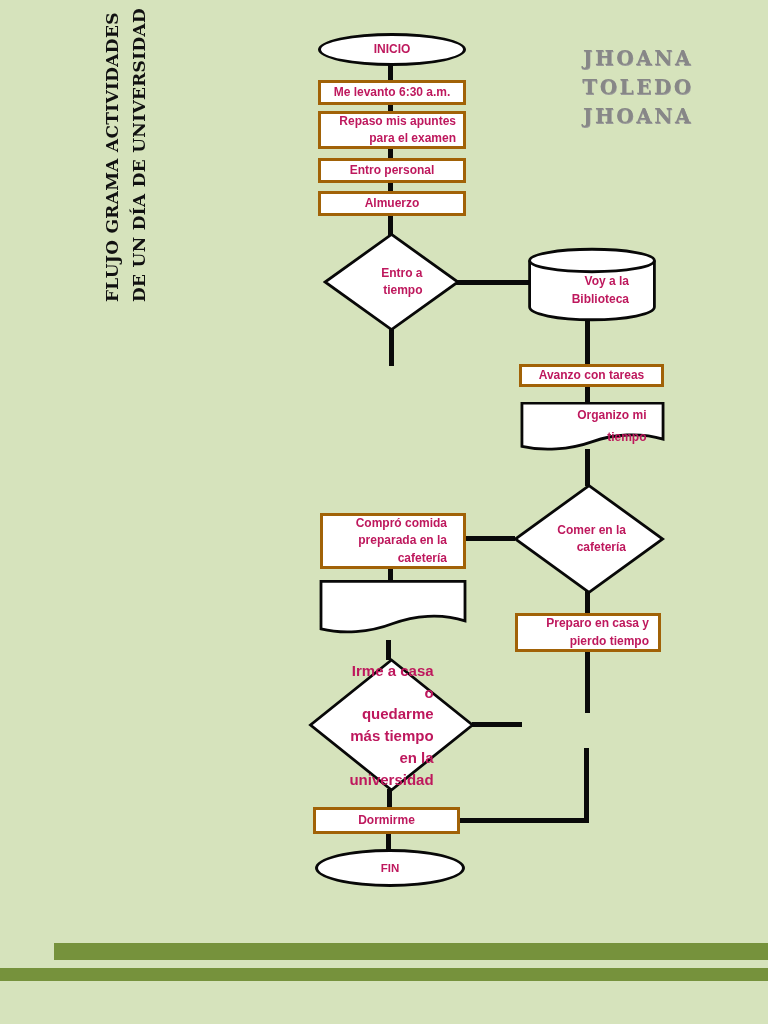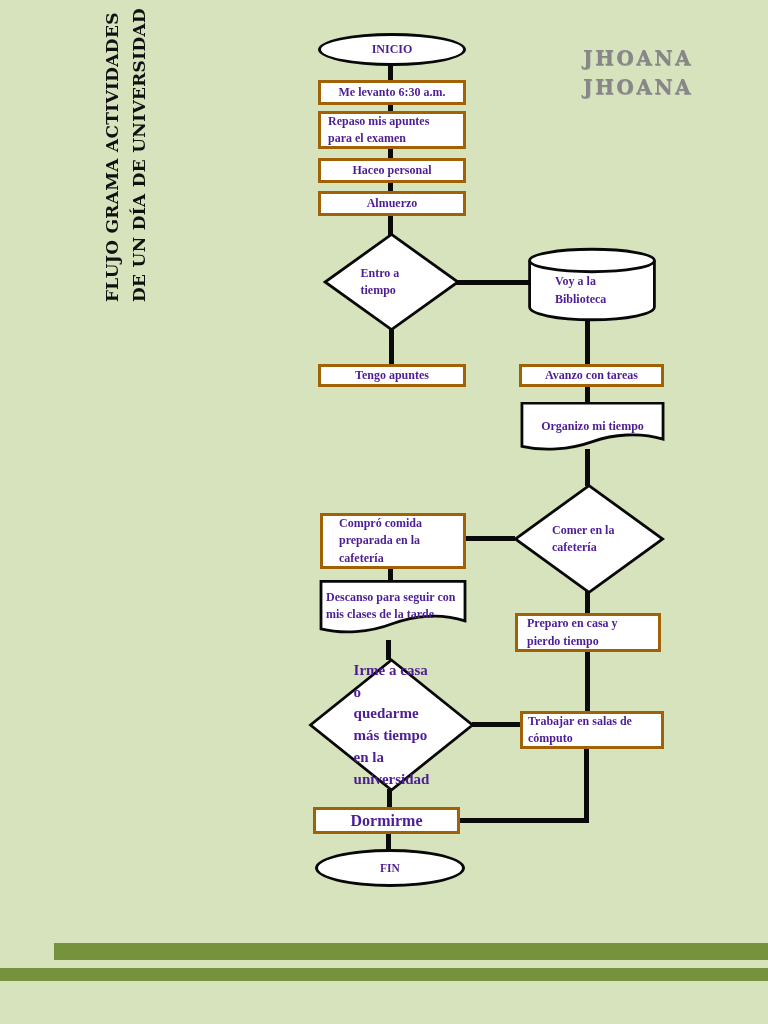--- a/index.html
+++ b/index.html
@@ -21,23 +21,22 @@
     position:absolute;left:558px;top:44px;width:160px;
     font-family:"DejaVu Serif","Liberation Serif",serif;
     font-weight:bold;font-size:20px;line-height:29px;color:#878787;
     letter-spacing:2.5px;text-align:center;
     text-shadow:0.5px 0.5px 0 #9a9a9a;
   }
   
   .node{position:absolute;box-sizing:border-box;}
   .label{
     position:absolute;inset:0;display:flex;align-items:center;justify-content:center;
-    text-align:left;font-weight:bold;color:#4c1d95;font-size:12px;line-height:1.45;
+    text-align:right;font-weight:bold;color:#be185d;font-size:12px;line-height:1.45;
     z-index:2;
-    font-family:Liberation Serif, serif;
   }
   .rect{
     background:#fff;border:3px solid #a16207;
   }
   .ellipse{
     background:#fff;border:3px solid #080808;border-radius:50%;
   }
   .shape-svg{position:absolute;inset:0;width:100%;height:100%;z-index:1;}
   .shape-svg polygon,.shape-svg path,.shape-svg ellipse{
     fill:#ffffff;stroke:#080808;stroke-width:2.8;vector-effect:non-scaling-stroke;
@@ -47,35 +46,36 @@
   
   .bar{position:absolute;background:#76923c;}
   
   .lbl-narrow60{left:50%;transform:translateX(-50%);width:62px;}
   .lbl-narrow72{left:50%;transform:translateX(-50%);width:74px;}
   .lbl-narrow105{left:50%;transform:translateX(-50%);width:108px;}
   .lbl-irme{left:50%;transform:translateX(-50%);width:72px;font-size:15px;line-height:1.45;}
   .lbl-doc{bottom:14px;}
   .lbl-organizo{font-size:12px;line-height:1.85;bottom:12px;}
   .lbl-cyl{top:12px;}
-  .lbl-dormir{font-size:16px;}
+  .lbl-dormir{font-size:12px;}
   .lbl-fin{font-size:11.5px;}
 </style>
 </head>
 <body>
 
 <div class="canvas">
 
   <div class="side-title">
     <div>FLUJO GRAMA ACTIVIDADES</div>
     <div>DE UN DÍA DE UNIVERSIDAD</div>
   </div>
 
   <div class="author">
     <div>JHOANA</div>
+    <div>TOLEDO</div>
     <div>JHOANA</div>
   </div>
 
   <div class="conn" style="left:388px;top:64px;width:5px;height:18px;"></div>
   <div class="conn" style="left:388px;top:103px;width:5px;height:10px;"></div>
   <div class="conn" style="left:388px;top:147px;width:5px;height:13px;"></div>
   <div class="conn" style="left:388px;top:181px;width:5px;height:12px;"></div>
   <div class="conn" style="left:388px;top:214px;width:5px;height:22px;"></div>
   <div class="conn" style="left:456px;top:280px;width:74px;height:5px;"></div>
   <div class="conn" style="left:389px;top:327px;width:5px;height:39px;"></div>
@@ -99,21 +99,21 @@
 
   <div class="node rect" style="left:318px;top:80px;width:148px;height:25px;">
     <div class="label">Me levanto 6:30 a.m.</div>
   </div>
 
   <div class="node rect" style="left:318px;top:111px;width:148px;height:38px;">
     <div class="label lbl-narrow105" style="width:128px;">Repaso mis apuntes para el examen</div>
   </div>
 
   <div class="node rect" style="left:318px;top:158px;width:148px;height:25px;">
-    <div class="label">Haceo personal</div>
+    <div class="label">Entro personal</div>
   </div>
 
   <div class="node rect" style="left:318px;top:191px;width:148px;height:25px;">
     <div class="label">Almuerzo</div>
   </div>
 
   <div class="node" style="left:323px;top:233px;width:137px;height:98px;">
     <svg class="shape-svg" viewBox="0 0 100 100" preserveAspectRatio="none" aria-hidden="true">
       <polygon points="50,1.5 98.5,50 50,98.5 1.5,50"></polygon>
     </svg>
@@ -121,23 +121,20 @@
   </div>
 
   <div class="node" style="left:527px;top:247px;width:130px;height:75px;">
     <svg class="shape-svg" viewBox="0 0 100 100" preserveAspectRatio="none" aria-hidden="true">
       <path d="M2,18 L2,80 A48,17 0 0 0 98,80 L98,18"></path>
       <ellipse cx="50" cy="18" rx="48" ry="15"></ellipse>
     </svg>
     <div class="label lbl-narrow72 lbl-cyl">Voy a la Biblioteca</div>
   </div>
 
-  <div class="node rect" style="left:318px;top:364px;width:148px;height:23px;">
-    <div class="label">Tengo apuntes</div>
-  </div>
 
   <div class="node rect" style="left:519px;top:364px;width:145px;height:23px;">
     <div class="label">Avanzo con tareas</div>
   </div>
 
   <div class="node" style="left:519px;top:402px;width:147px;height:60px;">
     <svg class="shape-svg" viewBox="0 0 100 100" preserveAspectRatio="none" aria-hidden="true">
       <path d="M2,2 L98,2 L98,62 C82,50 64,54 50,66 C34,80 16,82 2,74 Z"></path>
     </svg>
     <div class="label lbl-narrow105 lbl-organizo">Organizo mi tiempo</div>
@@ -151,37 +148,33 @@
   </div>
 
   <div class="node rect" style="left:320px;top:513px;width:146px;height:56px;">
     <div class="label lbl-narrow105">Compró comida preparada en la cafetería</div>
   </div>
 
   <div class="node" style="left:318px;top:580px;width:150px;height:66px;">
     <svg class="shape-svg" viewBox="0 0 100 100" preserveAspectRatio="none" aria-hidden="true">
       <path d="M2,2 L98,2 L98,62 C82,50 64,54 50,66 C34,80 16,82 2,74 Z"></path>
     </svg>
-    <div class="label lbl-doc" style="left:8px;right:8px;">Descanso para seguir con mis clases de la tarde</div>
   </div>
 
   <div class="node rect" style="left:515px;top:613px;width:146px;height:39px;">
     <div class="label lbl-narrow105" style="width:122px;">Preparo en casa y pierdo tiempo</div>
   </div>
 
   <div class="node" style="left:308px;top:658px;width:167px;height:134px;">
     <svg class="shape-svg" viewBox="0 0 100 100" preserveAspectRatio="none" aria-hidden="true">
       <polygon points="50,1.5 98.5,50 50,98.5 1.5,50"></polygon>
     </svg>
     <div class="label lbl-irme">Irme a casa o quedarme más tiempo en la universidad</div>
   </div>
 
-  <div class="node rect" style="left:520px;top:711px;width:144px;height:38px;">
-    <div class="label lbl-narrow105" style="width:128px;">Trabajar en salas de cómputo</div>
-  </div>
 
   <div class="node rect" style="left:313px;top:807px;width:147px;height:27px;">
     <div class="label lbl-dormir">Dormirme</div>
   </div>
 
   <div class="node ellipse" style="left:315px;top:849px;width:150px;height:38px;">
     <div class="label lbl-fin">FIN</div>
   </div>
 
   <div class="bar" style="left:54px;top:943px;width:714px;height:17px;"></div>

